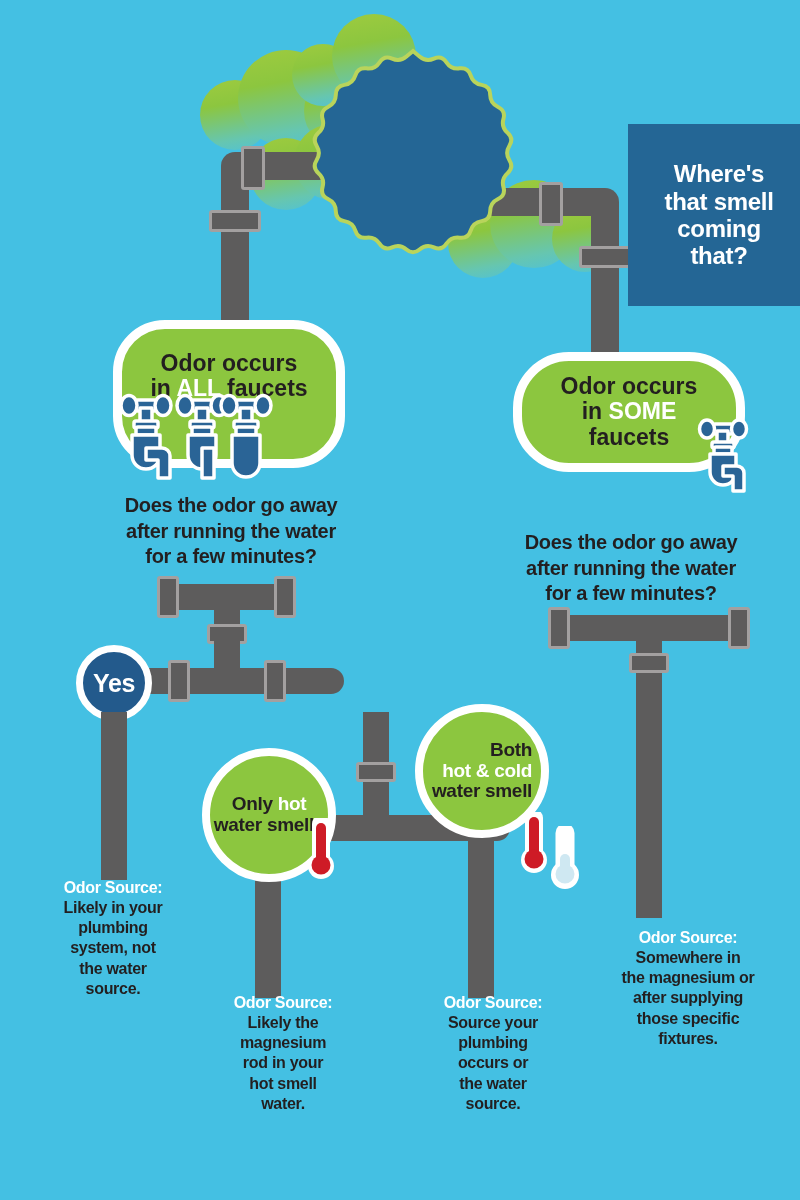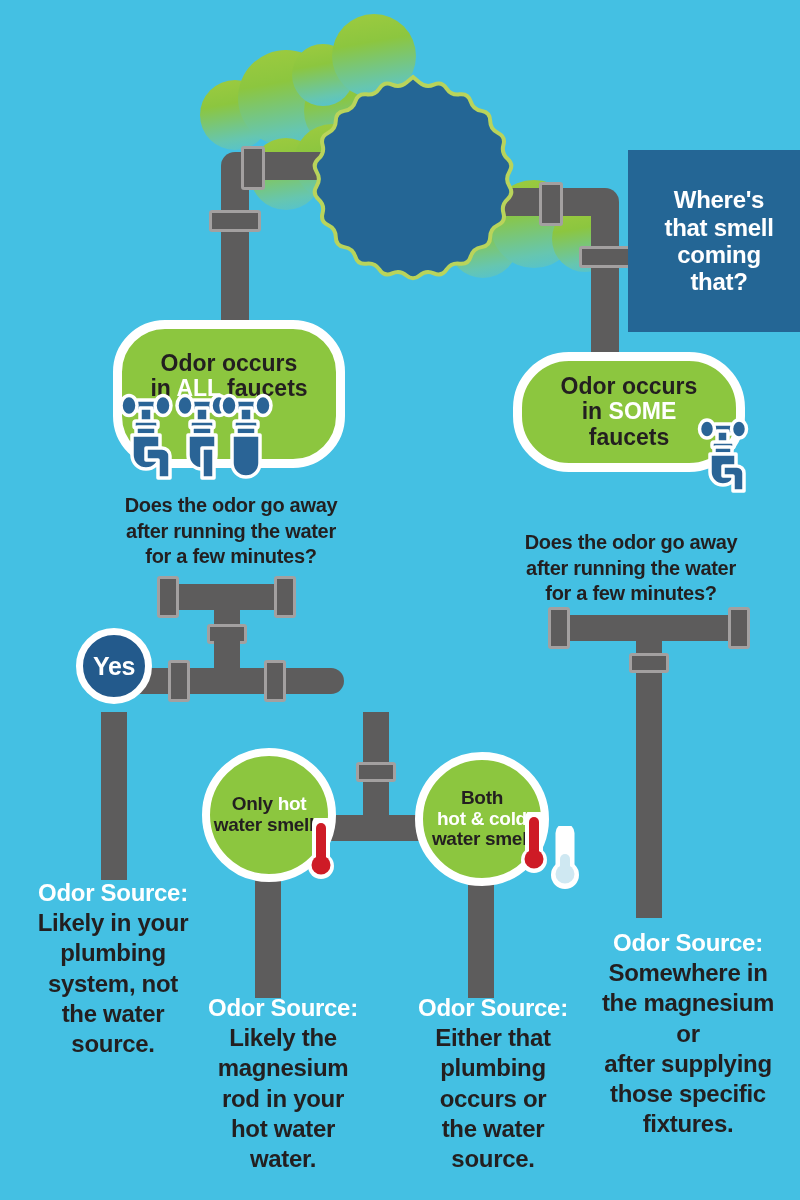--- a/index.html
+++ b/index.html
@@ -27,21 +27,21 @@
   }
 
   
   .badge {
     position:absolute; left:322px; top:78px; width:182px; height:182px;
     background:#246695;
     color:#fff; display:flex; align-items:center; justify-content:center;
     text-align:center; line-height:1.14; font-size:24px; font-weight:bold;
     letter-spacing:-.3px; padding:0 16px;
   }
-  .badge-wrap { position:absolute; left:306px; top:72px; width:214px; height:214px; }
+  .badge-wrap { position:absolute; left:306px; top:46px; width:214px; height:214px; }
   .badge-svg { position:absolute; inset:0; }
 
   
   .gbox {
     position:absolute; background:#8CC63F; border:9px solid #fff;
     display:flex; align-items:center; justify-content:center;
     text-align:center; color:#231F20; font-weight:bold; line-height:1.1;
   }
   .gbox .w { color:#fff; }
 
@@ -62,21 +62,21 @@
     letter-spacing:-.4px;
   }
 
   
   .qtext {
     position:absolute; text-align:center; color:#231F20;
     font-weight:bold; font-size:20px; line-height:1.28; letter-spacing:-.3px;
   }
   .otext {
     position:absolute; text-align:center; color:#231F20;
-    font-weight:bold; font-size:24px; line-height:1.26; letter-spacing:-.3px;
+    font-weight:bold; font-size:16px; line-height:1.26; letter-spacing:-.3px;
   }
   .otext .hd { color:#fff; display:block; }
 
   
   .faucet { position:absolute; }
 
   
   .thermo { position:absolute; }
 </style>
 </head>
@@ -216,21 +216,21 @@
   <div class="pipe" style="left:214px;top:596px;width:26px;height:70px;"></div>
   <div class="collar" style="left:157px;top:576px;width:22px;height:42px;"></div>
   <div class="collar" style="left:274px;top:576px;width:22px;height:42px;"></div>
   <div class="collar" style="left:207px;top:624px;width:40px;height:20px;"></div>
 
   <div class="pipe" style="left:214px;top:640px;width:26px;height:48px;"></div>
   <div class="pipe" style="left:112px;top:668px;width:232px;height:26px;border-radius:13px;"></div>
   <div class="collar" style="left:168px;top:660px;width:22px;height:42px;"></div>
   <div class="collar" style="left:264px;top:660px;width:22px;height:42px;"></div>
 
-  <div class="yn" style="left:76px;top:628px;width:76px;height:76px;">
+  <div class="yn" style="left:76px;top:645px;width:76px;height:76px;">
     <span>Yes</span>
   </div>
 
 
   <div class="pipe" style="left:101px;top:712px;width:26px;height:168px;"></div>
 
   <div class="pipe" style="left:363px;top:712px;width:26px;height:112px;"></div>
   <div class="collar" style="left:356px;top:762px;width:40px;height:20px;"></div>
 
   <div class="pipe" style="left:242px;top:815px;width:268px;height:26px;border-radius:13px;"></div>
@@ -249,21 +249,21 @@
     <svg viewBox="0 0 32 64" width="32" height="64">
       <g stroke="#ffffff" stroke-width="4">
         <path d="M16 6 v34" stroke="#ffffff" stroke-width="18" stroke-linecap="round"></path>
         <circle cx="16" cy="48" r="13" fill="#ffffff" stroke="none"></circle>
       </g>
       <path d="M16 10 v30" stroke="#CE1B26" stroke-width="10" stroke-linecap="round"></path>
       <circle cx="16" cy="47" r="9.5" fill="#CE1B26"></circle>
     </svg>
   </div>
 
-  <div class="gcircle" style="left:415px;top:752px;width:134px;height:134px;">
+  <div class="gcircle" style="left:415px;top:704px;width:134px;height:134px;text-align:right;">
     <div>
       <span>Both</span><br>
       <span class="w">hot &amp; cold</span><br>
       <span>water smell</span>
     </div>
   </div>
   <div class="thermo" style="left:518px;top:812px;width:32px;height:64px;">
     <svg viewBox="0 0 32 64" width="32" height="64">
       <path d="M16 6 v34" stroke="#ffffff" stroke-width="18" stroke-linecap="round"></path>
       <circle cx="16" cy="48" r="13" fill="#ffffff"></circle>
@@ -293,27 +293,27 @@
     <span>system, not</span><br>
     <span>the water</span><br>
     <span>source.</span>
   </div>
 
   <div class="otext" style="left:192px;top:993px;width:182px;">
     <span class="hd">Odor Source:</span>
     <span>Likely the</span><br>
     <span>magnesium</span><br>
     <span>rod in your</span><br>
-    <span>hot water</span><br>
+    <span>hot smell</span><br>
     <span>water.</span>
   </div>
 
   <div class="otext" style="left:402px;top:993px;width:182px;">
     <span class="hd">Odor Source:</span>
-    <span>Either that</span><br>
+    <span>Source your</span><br>
     <span>plumbing</span><br>
     <span>occurs or</span><br>
     <span>the water</span><br>
     <span>source.</span>
   </div>
 
   <div class="otext" style="left:588px;top:928px;width:200px;">
     <span class="hd">Odor Source:</span>
     <span>Somewhere in</span><br>
     <span>the magnesium or</span><br>

